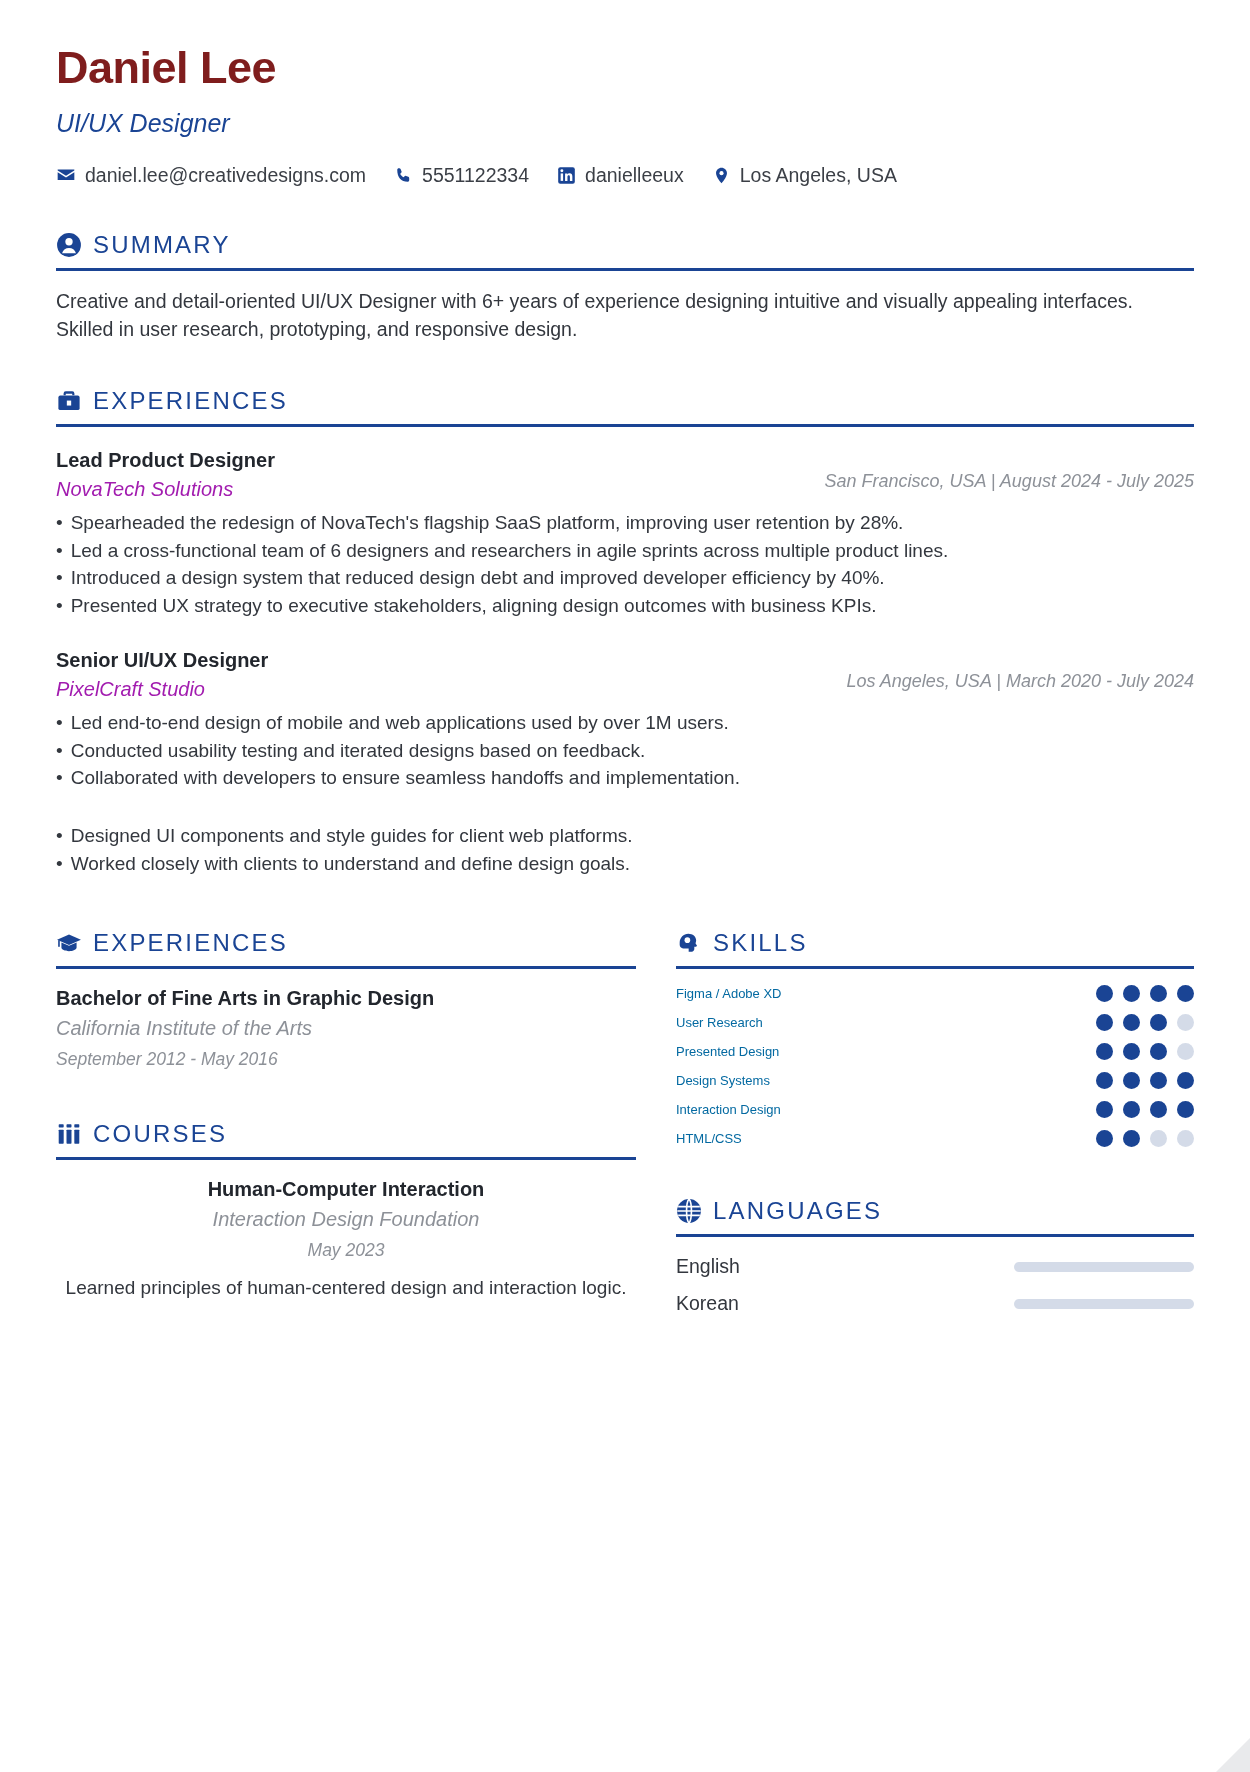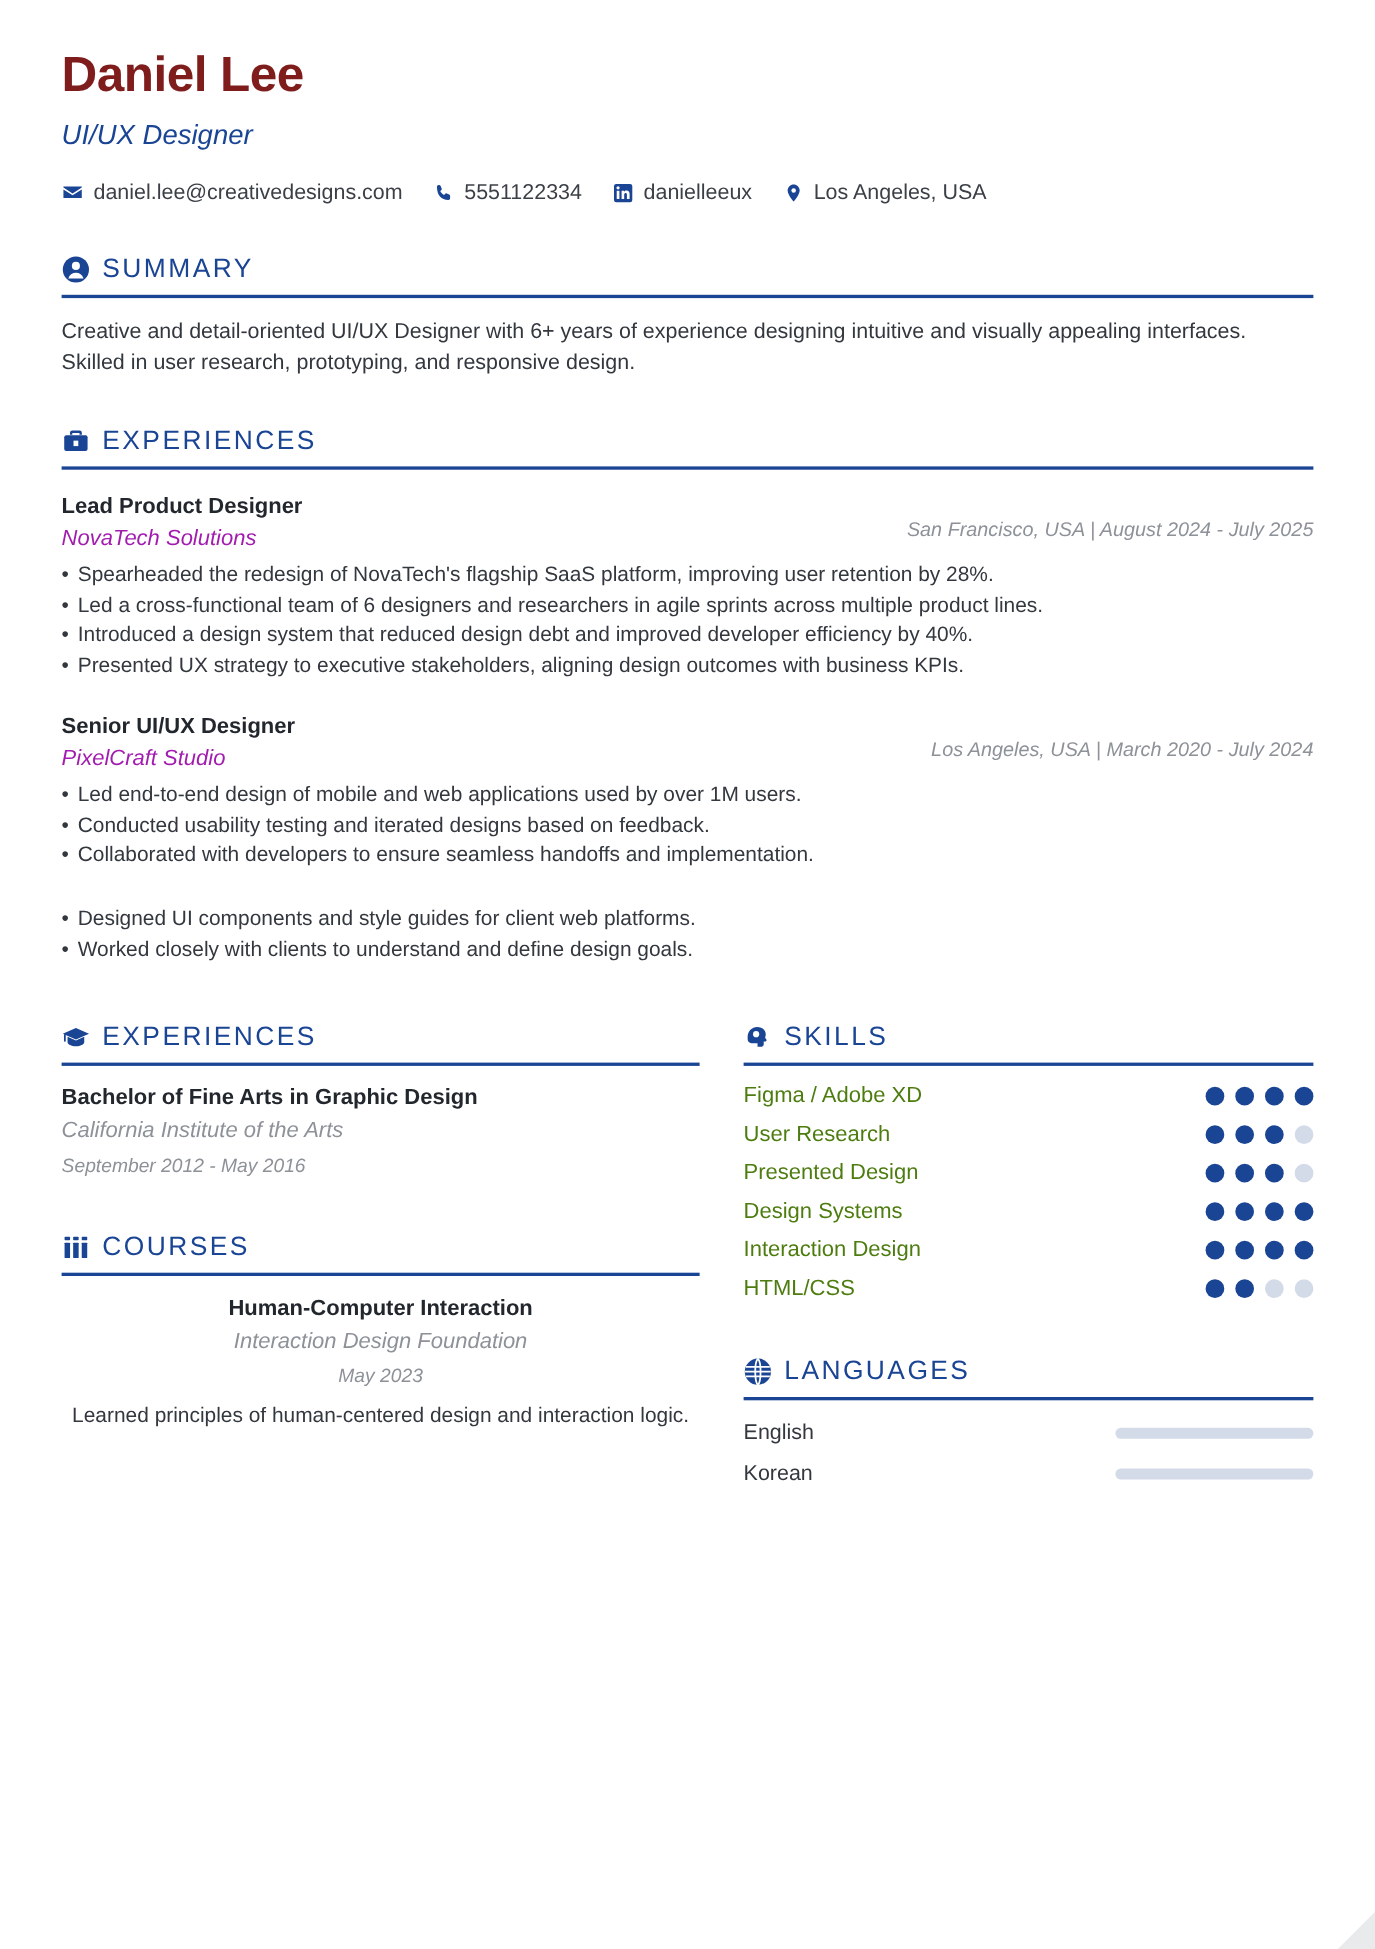--- a/index.html
+++ b/index.html
@@ -166,21 +166,21 @@
   }
 
   
   .skill-row {
     display: flex;
     align-items: center;
     justify-content: space-between;
     margin-top: 12px;
   }
   .skill-row:first-of-type { margin-top: 16px; }
-  .skill-name { font-size: 20px; color: #4d7c0f; }
+  .skill-name { font-size: 13px; color: #0369a1; }
   .dots { display: flex; gap: 10px; flex: none; }
   .dot { width: 17px; height: 17px; border-radius: 50%; background: #d4dbe8; }
   .dot.on { background: #1a4494; }
 
   
   .lang-row {
     display: flex;
     align-items: center;
     justify-content: space-between;
     margin-top: 14px;

